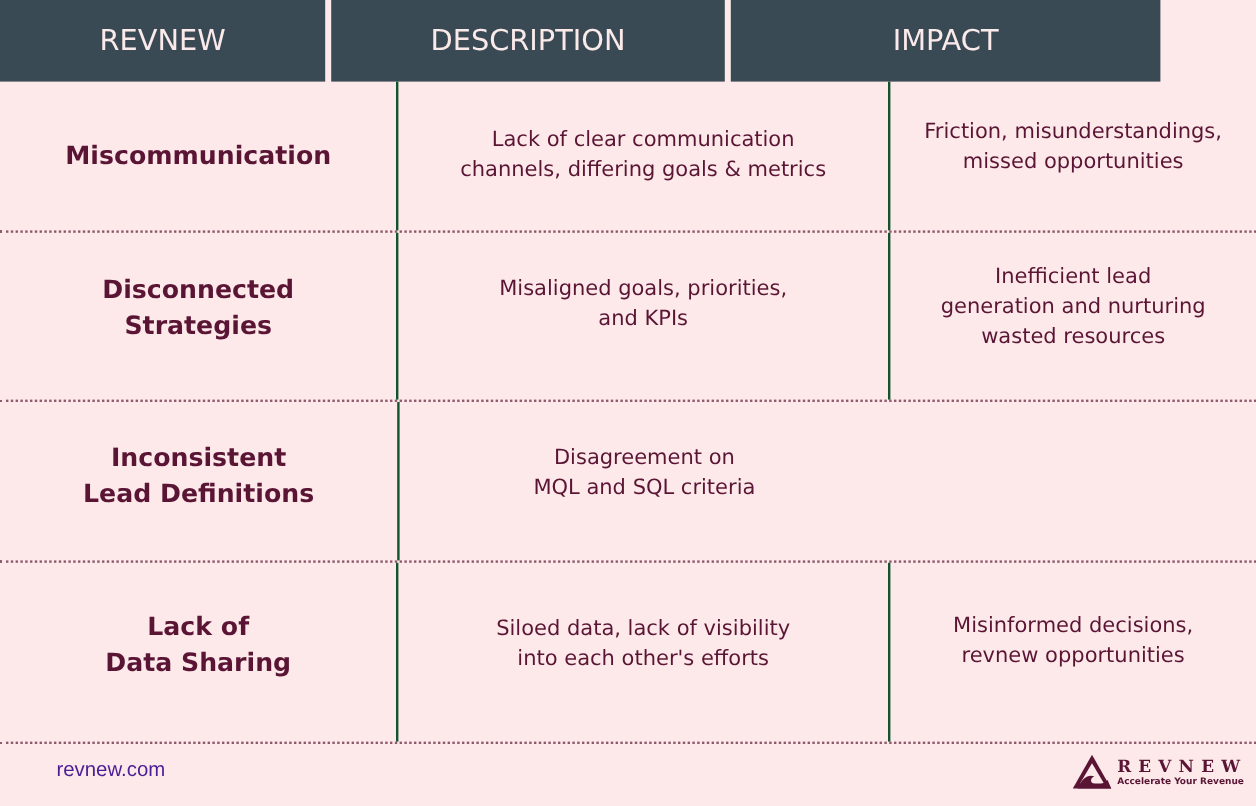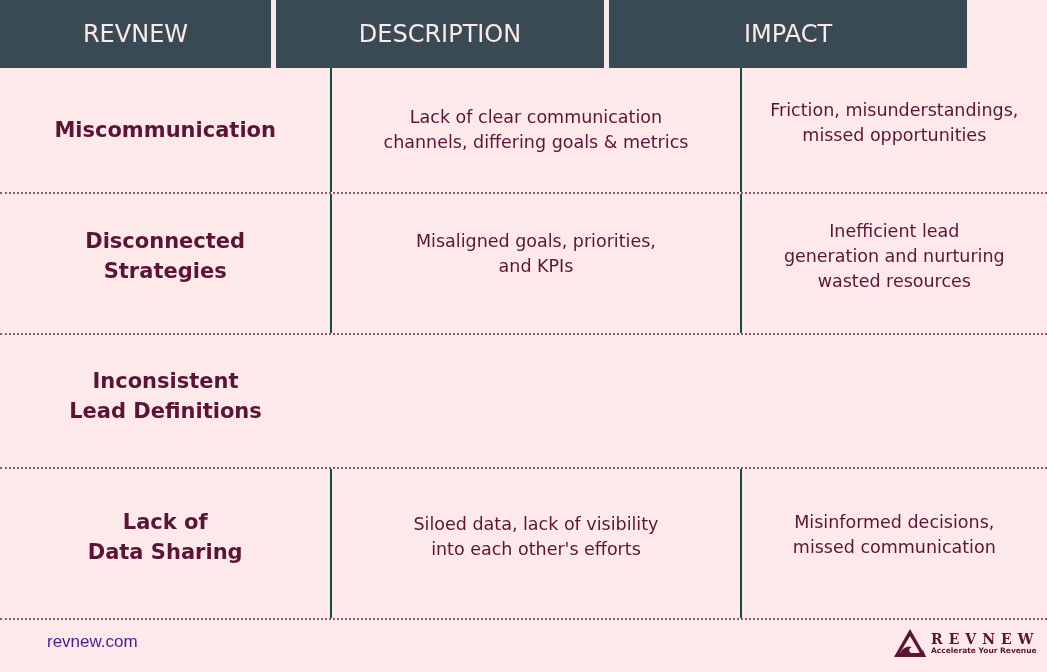--- a/index.html
+++ b/index.html
@@ -62,34 +62,38 @@
 generation and nurturing
 wasted resources</span>
       </div>
   </div>
 
   <div class="row" style="height:132px">
     <div class="cell r cw1" style="padding-bottom:10px">
         <span style="white-space:pre-line">Inconsistent
 Lead Definitions</span>
       </div>
+    <div class="cell d cw2 vb" style="padding-bottom:12px">
+        <span style="white-space:pre-line">Disagreement on
+MQL and SQL criteria</span>
+      </div>
   </div>
 
   <div class="row" style="height:149px">
     <div class="cell r cw1" style="padding-bottom:14px">
         <span style="white-space:pre-line">Lack of
 Data Sharing</span>
       </div>
     <div class="cell d cw2 vb" style="padding-bottom:14px">
         <span style="white-space:pre-line">Siloed data, lack of visibility
 into each other's efforts</span>
       </div>
     <div class="cell i cw3 vb" style="padding-bottom:18px">
         <span style="white-space:pre-line">Misinformed decisions,
-missed communication</span>
+revnew opportunities</span>
       </div>
   </div>
 </div>
 
 <div class="footer-url">revnew.com</div>
 
 <div class="logo">
   <svg width="34" height="30" viewBox="0 0 34 30">
     <polygon points="17,1 33,29 1,29" fill="#5a1535"></polygon>
     <polygon points="17,8 27,25 7,25" fill="#fde9e9"></polygon>

